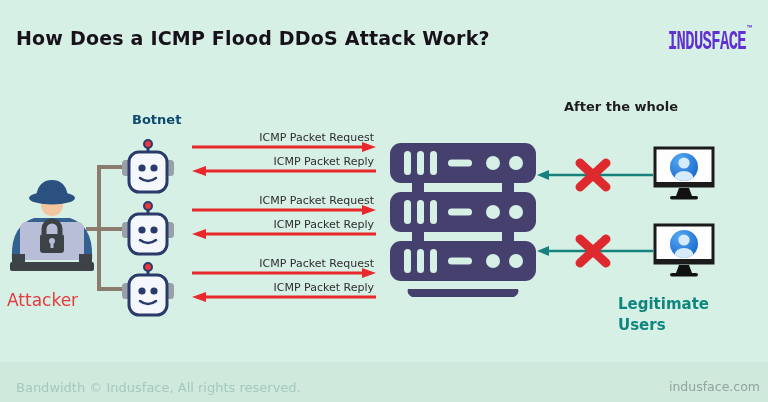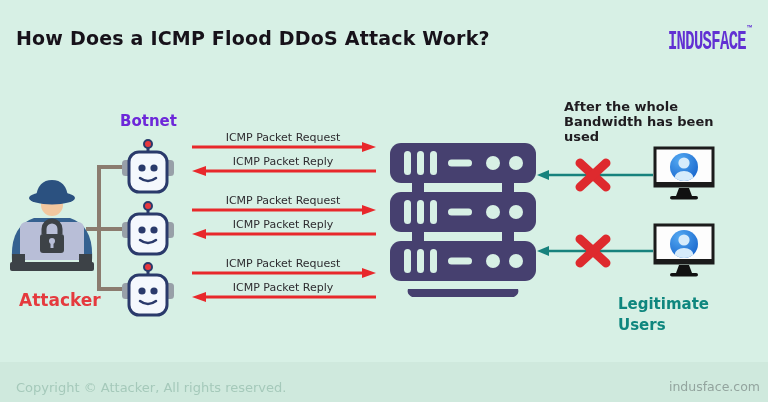--- a/index.html
+++ b/index.html
@@ -9,24 +9,24 @@
     font-family:"DejaVu Sans","Liberation Sans",sans-serif;
   }
   .abs{position:absolute;}
   .page-title{left:16px;top:27px;font-size:19px;font-weight:800;color:#17121a;letter-spacing:.2px;}
   .logo-wrap{right:16px;top:26px;display:flex;align-items:flex-start;font-family:Liberation Mono, monospace;}
   .logo-text{
     font-size:25px;font-weight:800;color:#6130d3;letter-spacing:-1px;
     transform:scale(0.62,1.08);transform-origin:right top;display:inline-block;
   }
   .logo-tm{font-size:8px;font-weight:700;color:#6130d3;margin-left:1px;margin-top:-2px;}
-  .botnet-label{left:120px;top:112px;font-size:15px;font-weight:700;color:#6d28d9;}
-  .attacker-label{left:19px;top:290px;font-size:17px;font-weight:700;color:#e53a3e;}
+  .botnet-label{left:132px;top:112px;font-size:13px;font-weight:700;color:#0c4a6e;}
+  .attacker-label{left:7px;top:290px;font-size:17px;font-weight:400;color:#e53a3e;}
   .conn{background:#8b7c6f;}
-  .pkt-label{width:182px;left:192px;text-align:center;font-size:11px;font-weight:500;color:#2e2c30;}
+  .pkt-label{width:182px;left:192px;text-align:right;font-size:11px;font-weight:500;color:#2e2c30;}
   .note{left:564px;top:99px;width:170px;text-align:left;font-size:13px;font-weight:700;line-height:15px;color:#1f1c20;}
   .legit{left:618px;top:294px;width:132px;font-size:15px;font-weight:700;line-height:21px;color:#0e867e;}
   .footer-band{left:0;top:362px;width:768px;height:40px;background:#cfe9dd;}
   .copyright{left:16px;top:380px;font-size:13px;color:#a5c9ba;}
   .website{right:8px;top:379px;font-size:12.5px;color:#93a49e;}
 </style>
 </head>
 <body>
 
 <div class="stage">
@@ -169,21 +169,20 @@
     <line x1="10" y1="6" x2="116" y2="6" stroke="#17827d" stroke-width="2.6"></line>
     <polygon points="12,1 0,6 12,11" fill="#17827d"></polygon>
   </svg>
   <svg class="abs" style="left:574px;top:234px;" width="38" height="34">
     <line x1="6" y1="5" x2="32" y2="29" stroke="#de2a2e" stroke-width="9" stroke-linecap="round"></line>
     <line x1="32" y1="5" x2="6" y2="29" stroke="#de2a2e" stroke-width="9" stroke-linecap="round"></line>
   </svg>
 
   <div class="abs note">
     <div>After the whole</div>
-    <div>Bandwidth has been used</div>
   </div>
 
   <svg class="abs" style="left:653px;top:146px;" width="62" height="56" viewBox="0 0 62 56">
     <defs>
       <radialGradient id="av1" cx="35%" cy="25%" r="90%">
         <stop offset="0%" stop-color="#54a9f2"></stop>
           <stop offset="100%" stop-color="#1360c9"></stop>
       </radialGradient>
       <clipPath id="clip1">
           <circle cx="31" cy="21" r="14"></circle>
@@ -219,16 +218,16 @@
     <polygon points="26,42 36,42 39,50 23,50" fill="#111"></polygon>
     <rect x="17" y="50" width="28" height="3.6" rx="1.8" fill="#111"></rect>
   </svg>
 
   <div class="abs legit">
     <div>Legitimate</div>
     <div>Users</div>
   </div>
 
   <div class="abs footer-band"></div>
-  <div class="abs copyright">Copyright © Attacker, All rights reserved.</div>
+  <div class="abs copyright">Bandwidth © Indusface, All rights reserved.</div>
   <div class="abs website">indusface.com</div>
 
 </div>
 
 </body></html>

